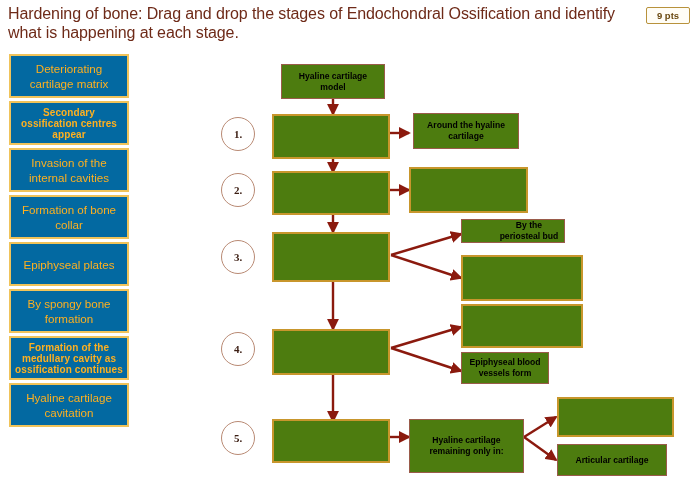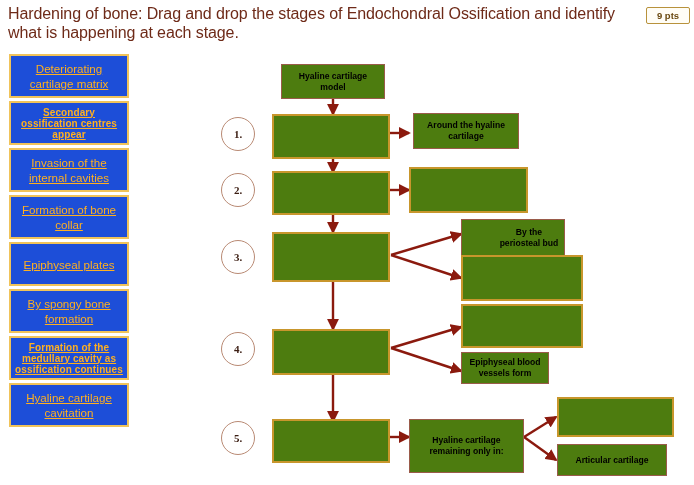--- a/index.html
+++ b/index.html
@@ -54,32 +54,31 @@
 
   
   #sidebar {
     position: absolute;
     left: 9px;
     top: 54px;
     width: 120px;
   }
   .tile {
     width: 120px;
-    background: #1d4ed8;
+    background: #0369a1;
     border: 2px solid #f0c35a;
     box-sizing: border-box;
     color: #ffb01f;
     display: flex;
     align-items: center;
     justify-content: center;
     text-align: center;
     margin-bottom: 3px;
     padding: 0 3px;
     box-sizing: border-box;
-    text-decoration: underline;
   }
   .tile.size-lg {
     height: 44px;
     font-size: 11.6px;
     line-height: 15px;
   }
   .tile.size-sm {
     height: 44px;
     font-size: 10px;
     line-height: 11px;
@@ -199,21 +198,21 @@
 
 <div class="node filled" style="left:281px; top:64px;  width:104px; height:35px;">Hyaline cartilage model</div>
 
 <div class="node empty" style="left:272px; top:114px; width:118px; height:45px;"></div>
 <div class="node filled" style="left:413px; top:113px; width:106px; height:36px;">Around the hyaline cartilage</div>
 
 <div class="node empty" style="left:272px; top:171px; width:118px; height:44px;"></div>
 <div class="node empty" style="left:409px; top:167px; width:119px; height:46px;"></div>
 
 <div class="node empty" style="left:272px; top:232px; width:118px; height:50px;"></div>
-<div class="node filled" style="left:461px; top:219px; width:104px; height:38px;padding-left:36px;">By the periosteal bud</div>
+<div class="node filled" style="left:461px; top:219px; width:104px; height:24px;padding-left:36px;">By the periosteal bud</div>
 <div class="node empty" style="left:461px; top:255px; width:122px; height:46px;"></div>
 
 <div class="node empty" style="left:272px; top:329px; width:118px; height:46px;"></div>
 <div class="node empty" style="left:461px; top:304px; width:122px; height:44px;"></div>
 <div class="node filled" style="left:461px; top:352px; width:88px; height:32px;">Epiphyseal blood vessels form</div>
 
 <div class="node empty" style="left:272px; top:419px; width:118px; height:44px;"></div>
 <div class="node filled" style="left:409px; top:419px; width:115px; height:54px;">Hyaline cartilage remaining only in:</div>
 <div class="node empty" style="left:557px; top:397px; width:117px; height:40px;"></div>
 <div class="node filled" style="left:557px; top:444px; width:110px; height:32px;">Articular cartilage</div>

